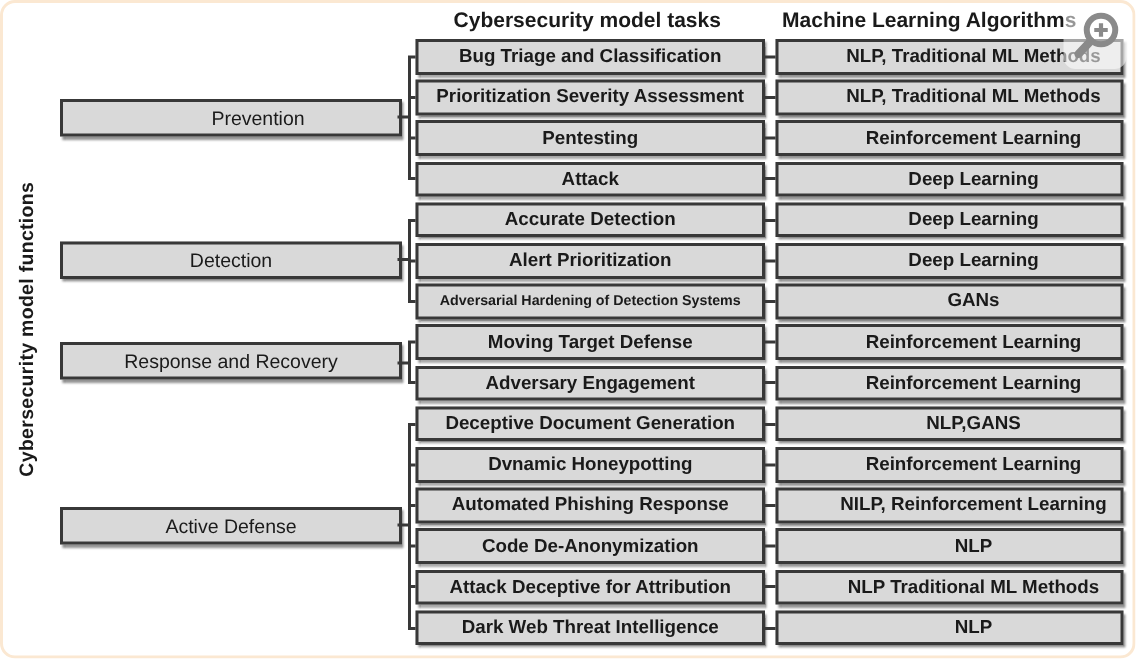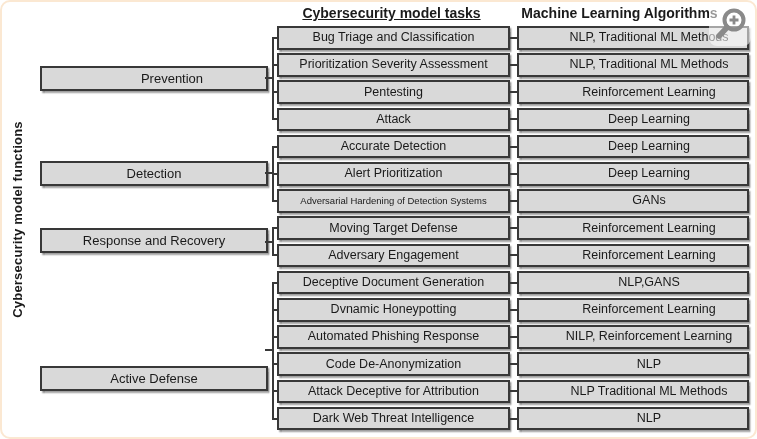--- a/index.html
+++ b/index.html
@@ -27,39 +27,39 @@
     font-size: 13px;
     letter-spacing: 0.2px;
   }
 
   
   .col-header {
     position: absolute; top: 2px; height: 18px;
     font-weight: bold; font-size: 14px;
     text-align: center; line-height: 18px;
   }
-  .col-header.tasks { left: 273px; width: 233px; text-decoration: underline; }
+  .col-header.tasks { left: 273px; width: 233px; }
   .col-header.ml    { left: 505px; width: 225px; }
 
   
   .box {
     background: #d9d9d9;
     border: 2px solid #383838;
     box-shadow: 1.5px 2px 1.5px rgba(0,0,0,0.45);
     display: flex; align-items: center; justify-content: center;
     text-align: center;
   }
   .fn-box {
     position: absolute; left: 38px; width: 228px; height: 25px;
     font-size: 13px;
   }
   .fn-prevention { top: 64px; padding-left: 36px; }
   .fn-detection  { top: 159px; }
   .fn-response   { top: 226px; }
-  .fn-active     { top: 336px; margin-top: 28px; }
+  .fn-active     { top: 336px; }
 
   
   .bracket {
     position: absolute; left: 270px; width: 2px;
     background: #383838;
   }
   .bracket.b1 { top: 36px;  height: 82px; }
   .bracket.b2 { top: 144px; height: 55px; }
   .bracket.b3 { top: 226px; height: 28px; }
   .bracket.b4 { top: 280px; height: 137px; }
@@ -69,20 +69,21 @@
   }
   .fn-connector.c1 { top: 75px; }
   .fn-connector.c2 { top: 170px; }
   .fn-connector.c3 { top: 239px; }
   .fn-connector.c4 { top: 347px; }
 
   
   .row {
     position: absolute; left: 266px; width: 481px; height: 23.5px;
     top: calc(24px + var(--i) * 27.2px);
+    font-weight: bold;
   }
   .tick {
     position: absolute; top: 50%; margin-top: -1px; height: 2px;
     background: #383838;
   }
   .tick.left { left: 4px;  width: 9px; }
   .tick.mid  { left: 240px; width: 11px; }
   .row .box { position: absolute; top: 0; height: 23.5px; font-size: 12.5px; line-height: 1.05; }
   .row .task { left: 9px;   width: 233px; }
   .row .ml   { left: 249px; width: 232px; padding-left: 32px; }

